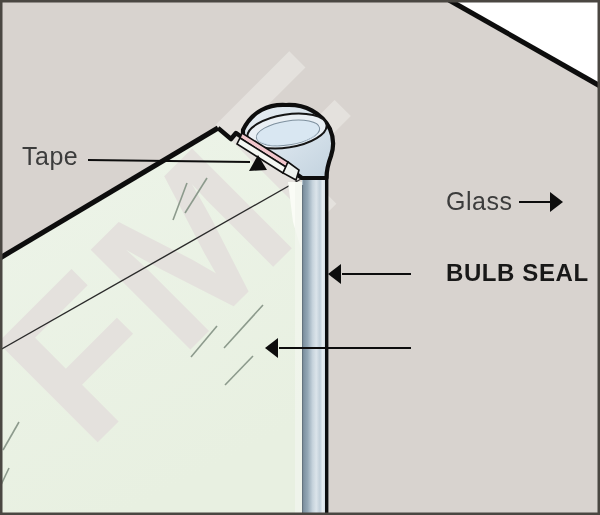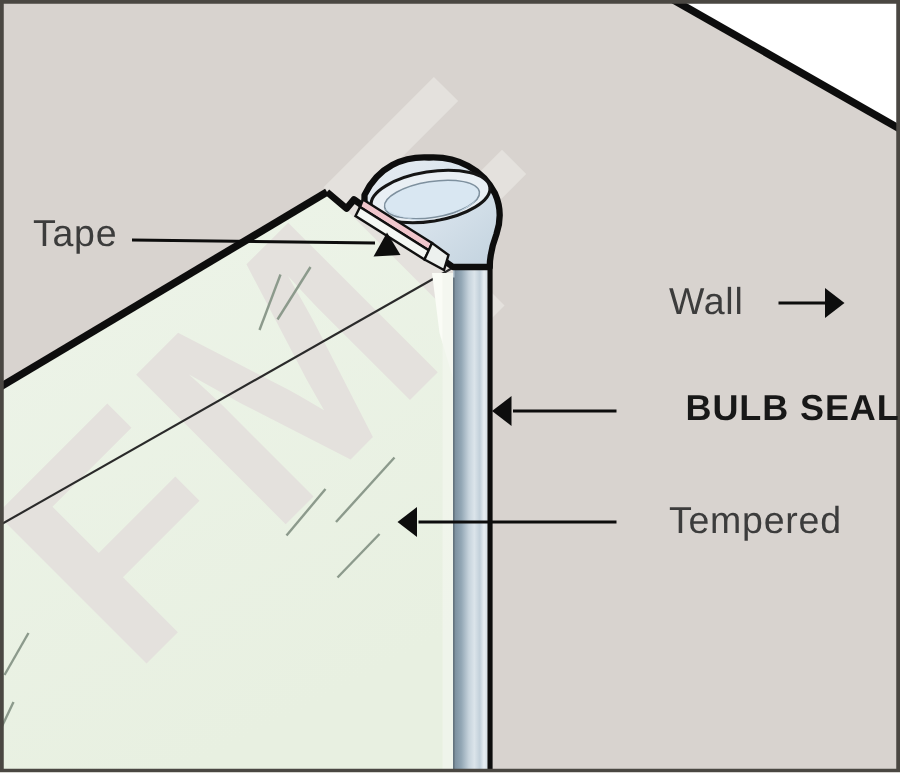--- a/index.html
+++ b/index.html
@@ -17,21 +17,20 @@
     font-size:25px;
     letter-spacing:0.5px;
     white-space:nowrap;
     line-height:1.0;
   }
   .lbl-strong{
     font-weight:700;
     font-size:24px;
     color:var(--label-strong,#181818);
     letter-spacing:0.6px;
-    margin-left:11px;
   }
   #tape-label{left:22px;top:144px;}
   #wall-label{left:446px;top:189px;}
   #bulbseal-label{left:446px;top:261px;}
   #tempered-label{left:446px;top:335px;}
   #tempered-label span{display:block;}
   .watermark-text{
     font-family:"Liberation Sans", sans-serif;
     font-weight:600;
     letter-spacing:6px;
@@ -121,19 +120,18 @@
       <polygon points="328,274 341,264 341,284" stroke="none"></polygon>
 
       <line x1="411" y1="348" x2="279" y2="348"></line>
       <polygon points="265,348 278,338 278,358" stroke="none"></polygon>
     </g>
 
     <rect x="1.25" y="1.25" width="597.5" height="512.5" fill="none" stroke-width="2.5" style="stroke:var(--border)"></rect>
   </svg>
 
   <div class="lbl" id="tape-label">Tape</div>
-  <div class="lbl" id="wall-label">Wall</div>
+  <div class="lbl" id="wall-label">Glass</div>
   <div class="lbl lbl-strong" id="bulbseal-label">BULB SEAL</div>
   <div class="lbl" id="tempered-label">
-    <span>Tempered</span>
   </div>
 
 </div>
 
 </body></html>

